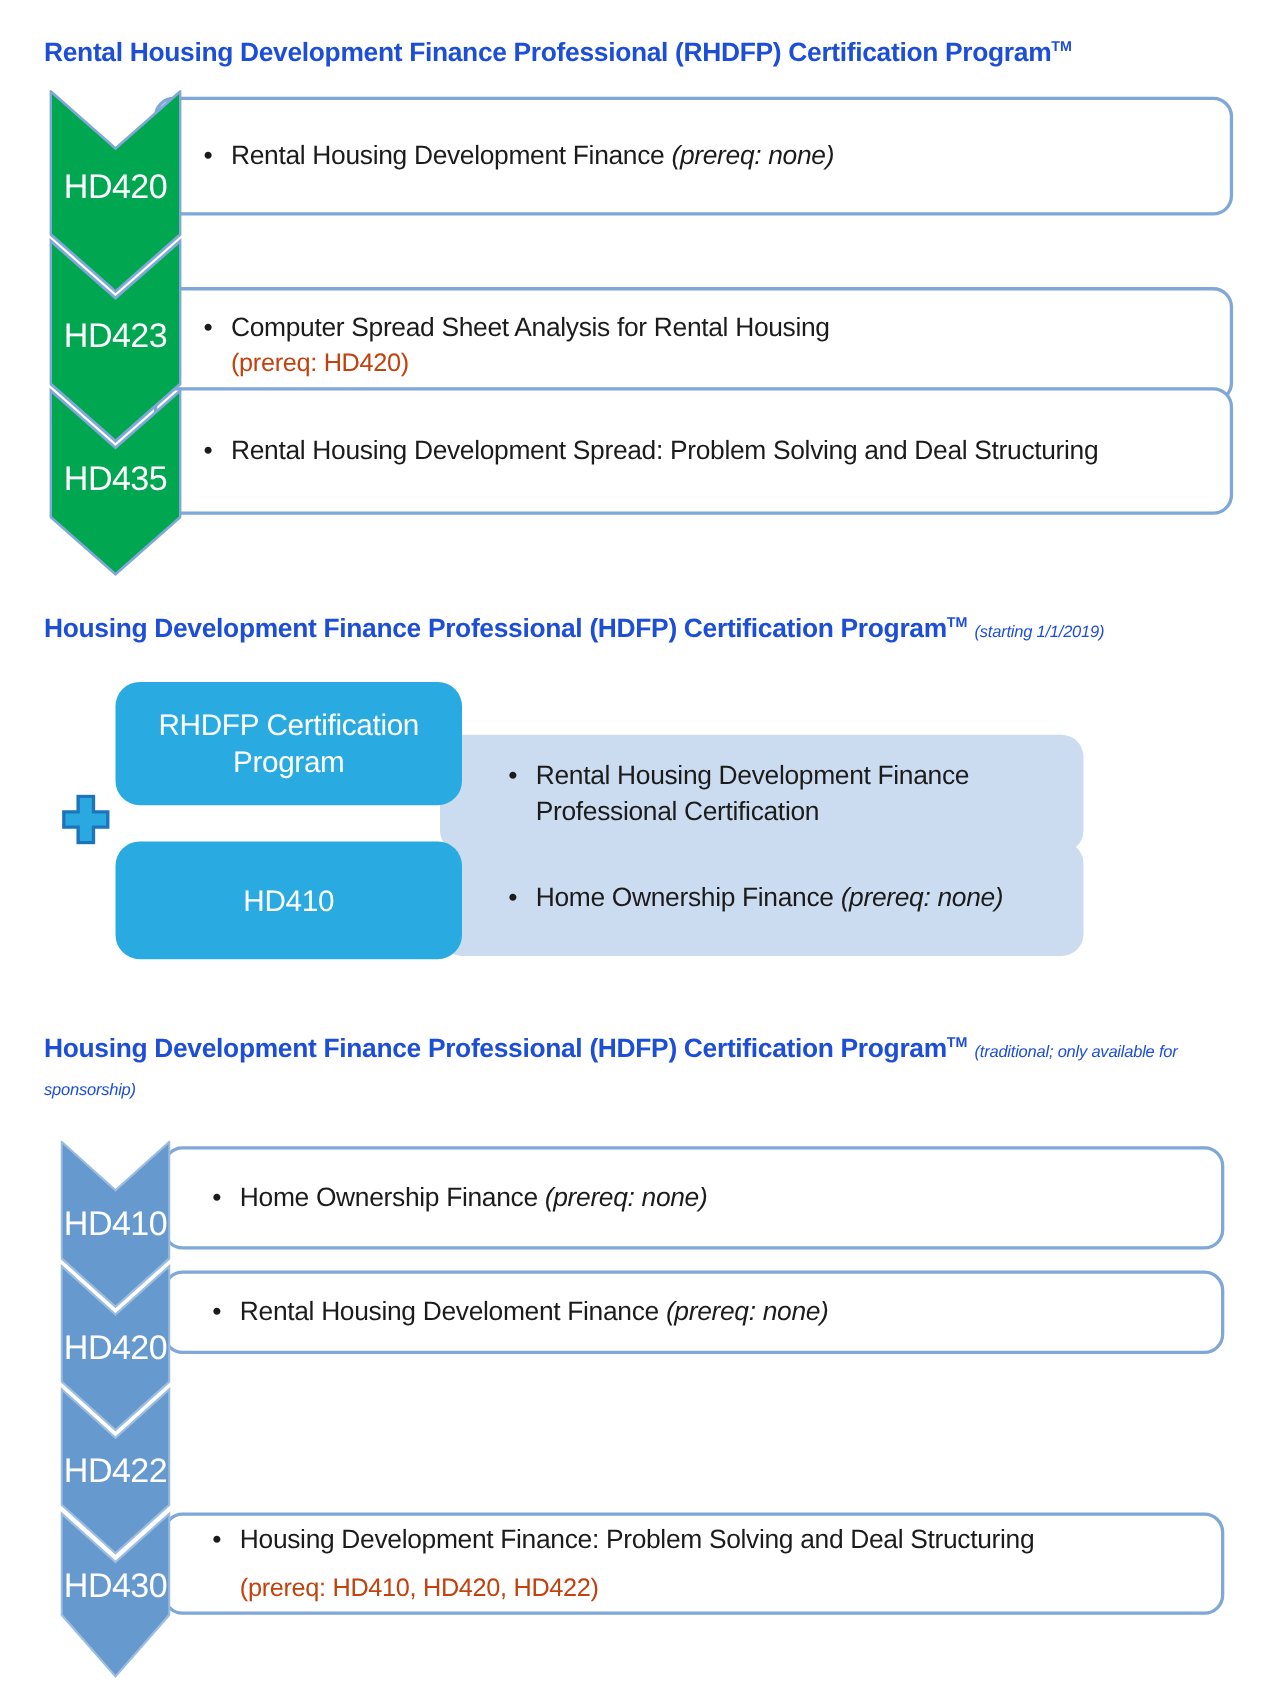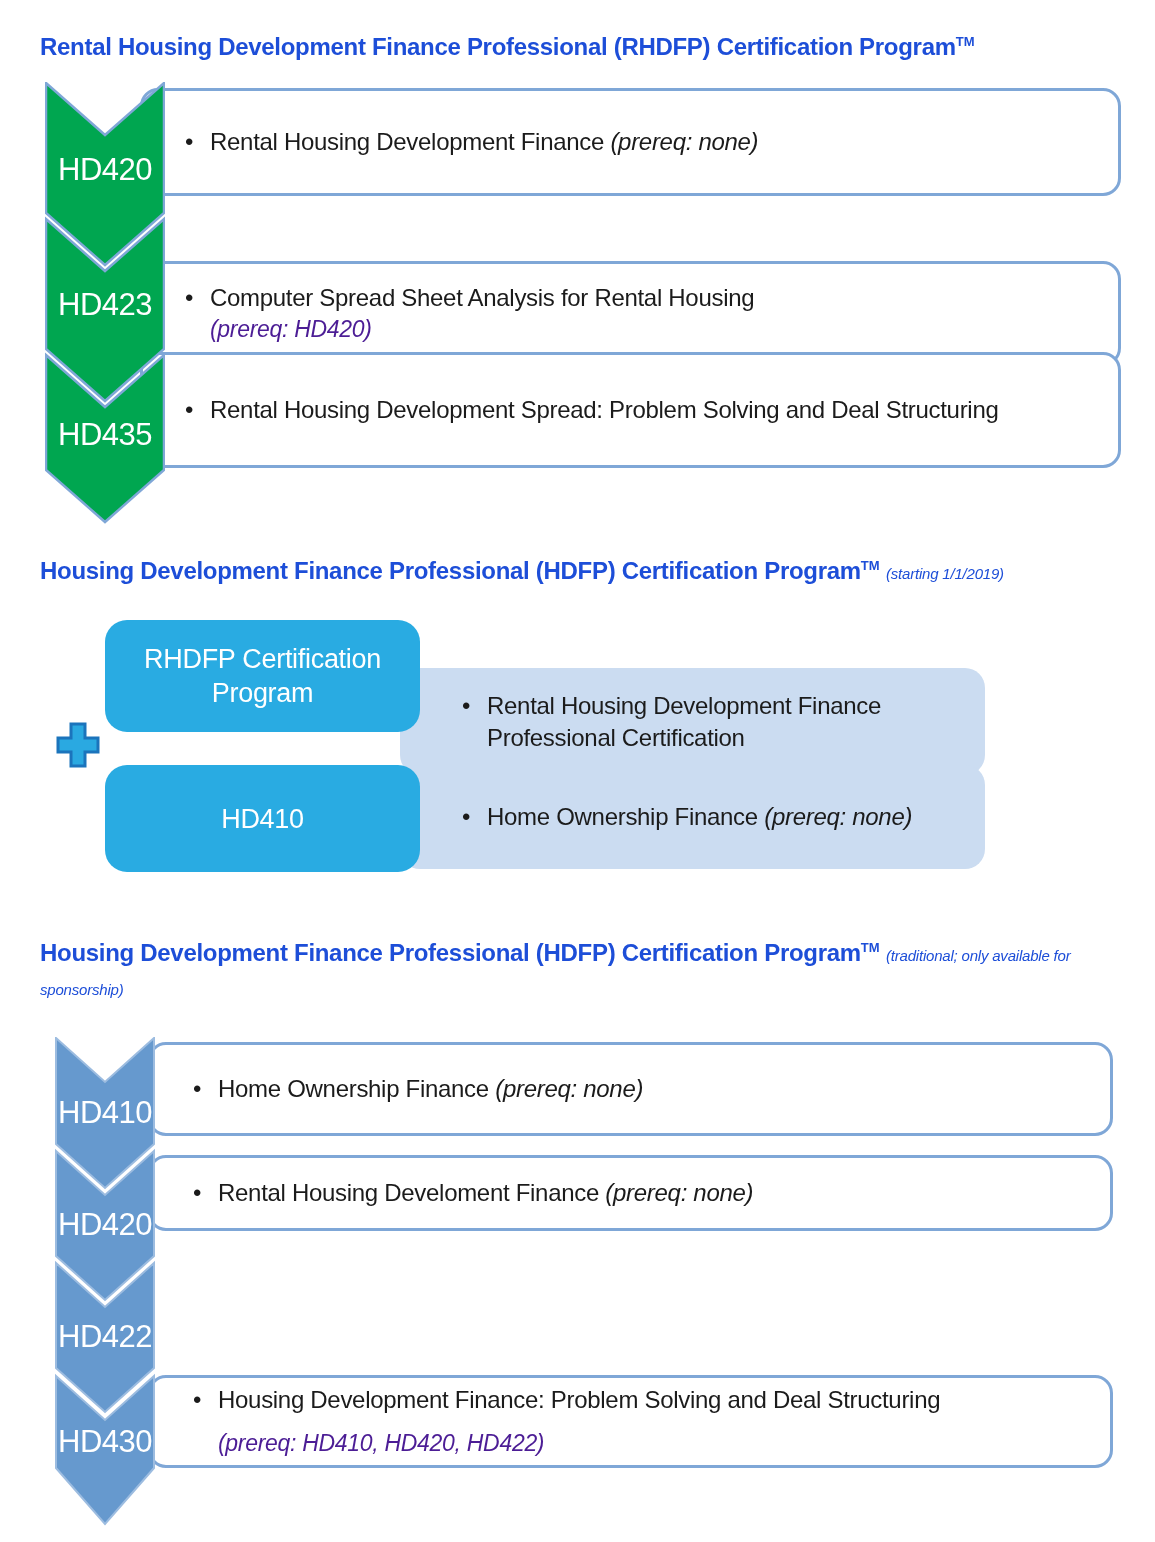--- a/index.html
+++ b/index.html
@@ -81,24 +81,23 @@
     content: "\2022";
     position: absolute;
     left: 2px;
     top: 0;
     font-size: 24px;
   }
   .prereq { font-style: italic; }
   .prereq-line {
     padding-left: 27px;
     font-size: 23px;
-    font-style: italic;
     letter-spacing: -0.3px;
     line-height: 31px;
-    color: #4c1d95;
+    color: #c2410c;
   }
 
   
   .badge-box {
     position: absolute;
     z-index: 2;
     left: 105px;
     width: 315px;
     background: #29ABE2;
     border-radius: 22px;

